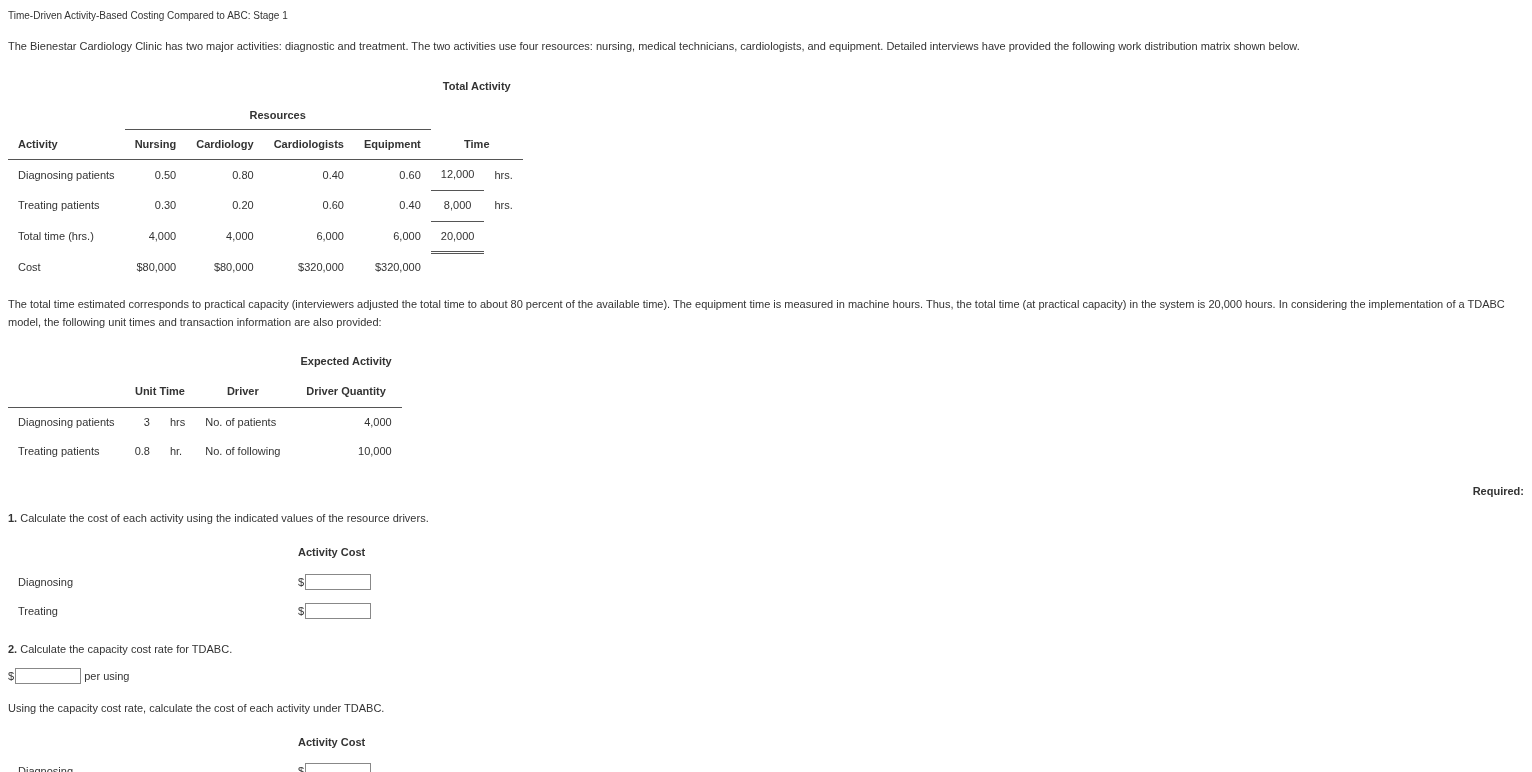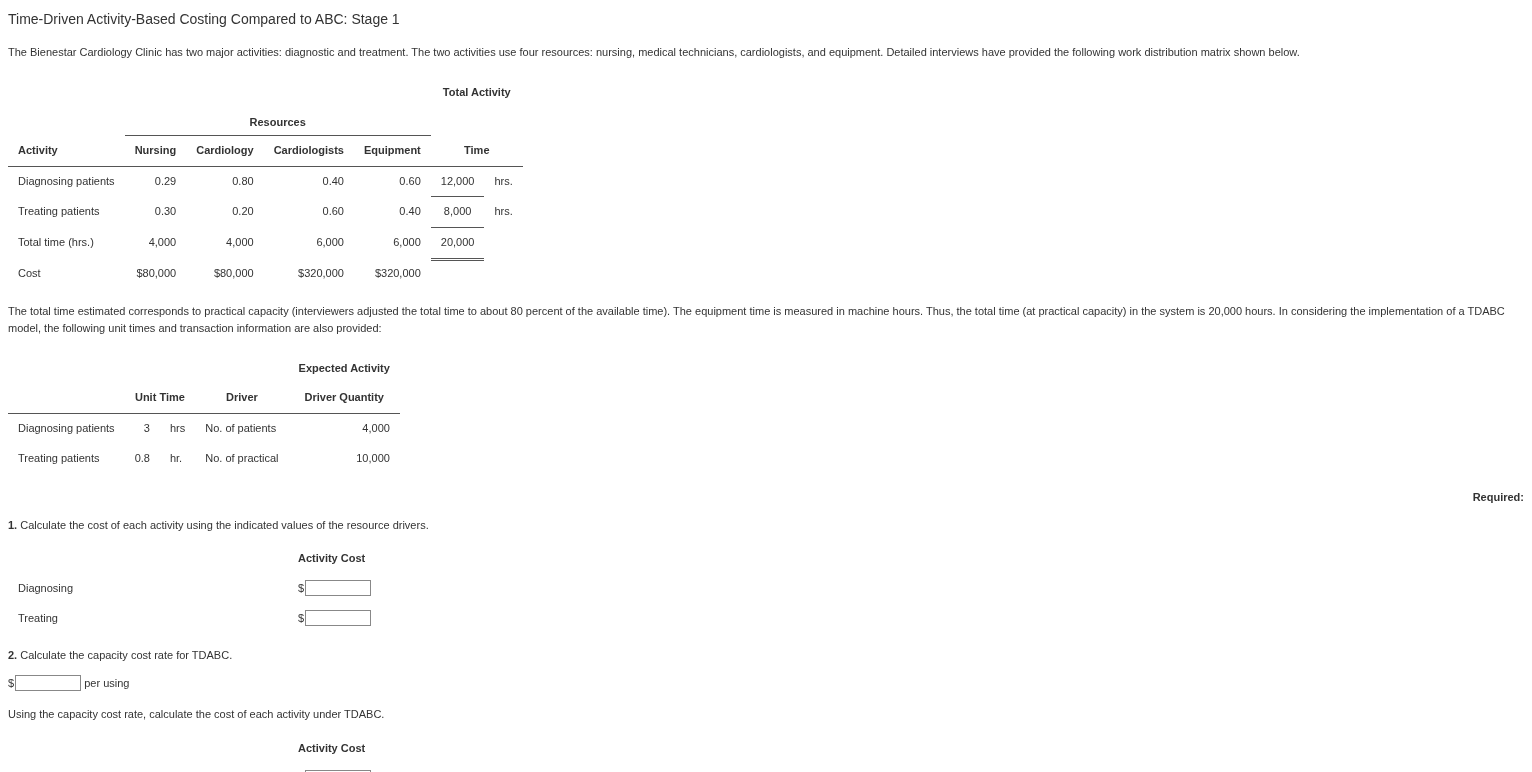--- a/index.html
+++ b/index.html
@@ -5,21 +5,21 @@
     body {
       font-family: Verdana, Arial, sans-serif;
       font-size: 11px;
       color: #333;
       margin: 0;
       padding: 8px;
       line-height: 1.6;
       background: #fff;
     }
     .page-title {
-      font-size: 14px;
+      font-size: 10px;
       margin: 0 0 14px 0;
     }
     .intro-para {
       margin: 0 0 16px 0;
     }
     table {
       border-collapse: collapse;
       font-size: 11px;
     }
     th, td {
@@ -80,21 +80,21 @@
   <tr class="hdr-row">
     <th class="bld">Activity</th>
     <th class="bld ctr">Nursing</th>
     <th class="bld ctr">Cardiology</th>
     <th class="bld ctr">Cardiologists</th>
     <th class="bld ctr">Equipment</th>
     <th colspan="2" class="bld ctr">Time</th>
   </tr>
   <tr>
     <td>Diagnosing patients</td>
-    <td class="num">0.29</td>
+    <td class="num">0.50</td>
     <td class="num">0.80</td>
     <td class="num">0.40</td>
     <td class="num">0.60</td>
     <td class="num">12,000</td>
     <td>hrs.</td>
   </tr>
   <tr>
     <td>Treating patients</td>
     <td class="num">0.30</td>
     <td class="num">0.20</td>
@@ -144,21 +144,21 @@
     <td>Diagnosing patients</td>
     <td class="num">3</td>
     <td>hrs</td>
     <td>No. of patients</td>
     <td class="num">4,000</td>
   </tr>
   <tr>
     <td>Treating patients</td>
     <td class="num">0.8</td>
     <td>hr.</td>
-    <td>No. of practical</td>
+    <td>No. of following</td>
     <td class="num">10,000</td>
   </tr>
 </tbody>
   </table>
 
 <div class="required">Required:</div>
 
 <div class="q">
   <b>1.</b>
   <span>Calculate the cost of each activity using the indicated values of the resource drivers.</span>

